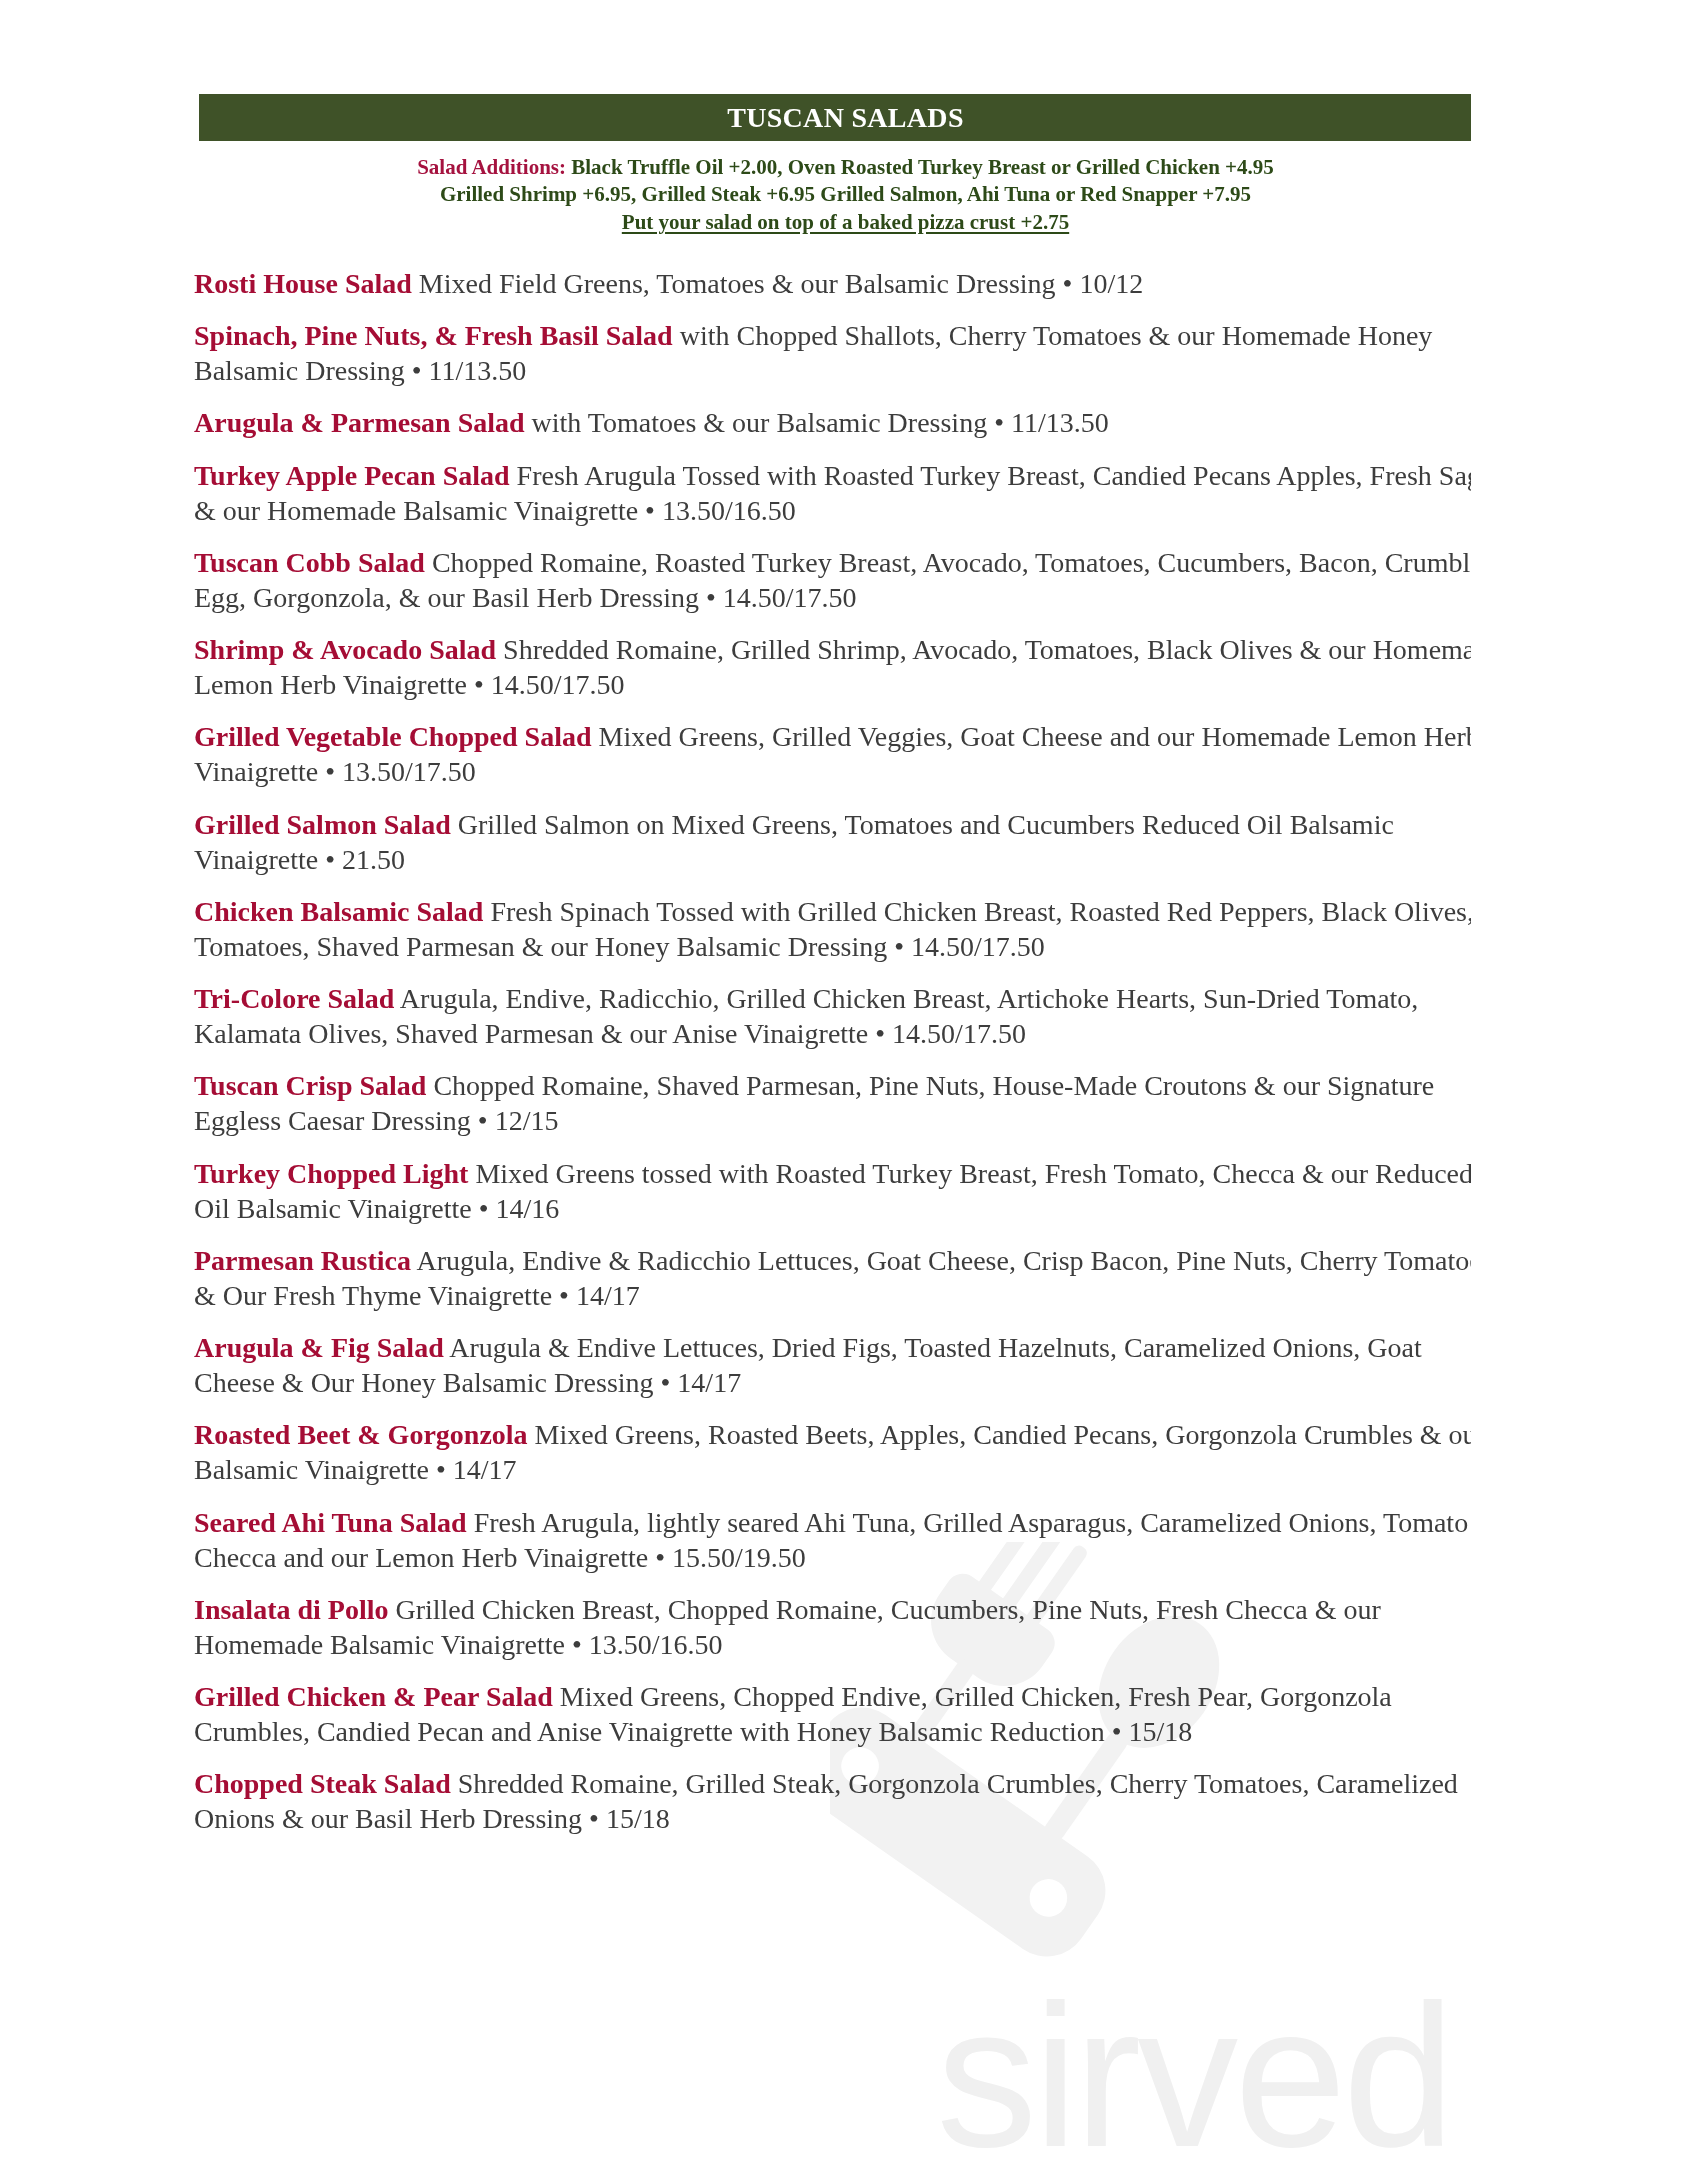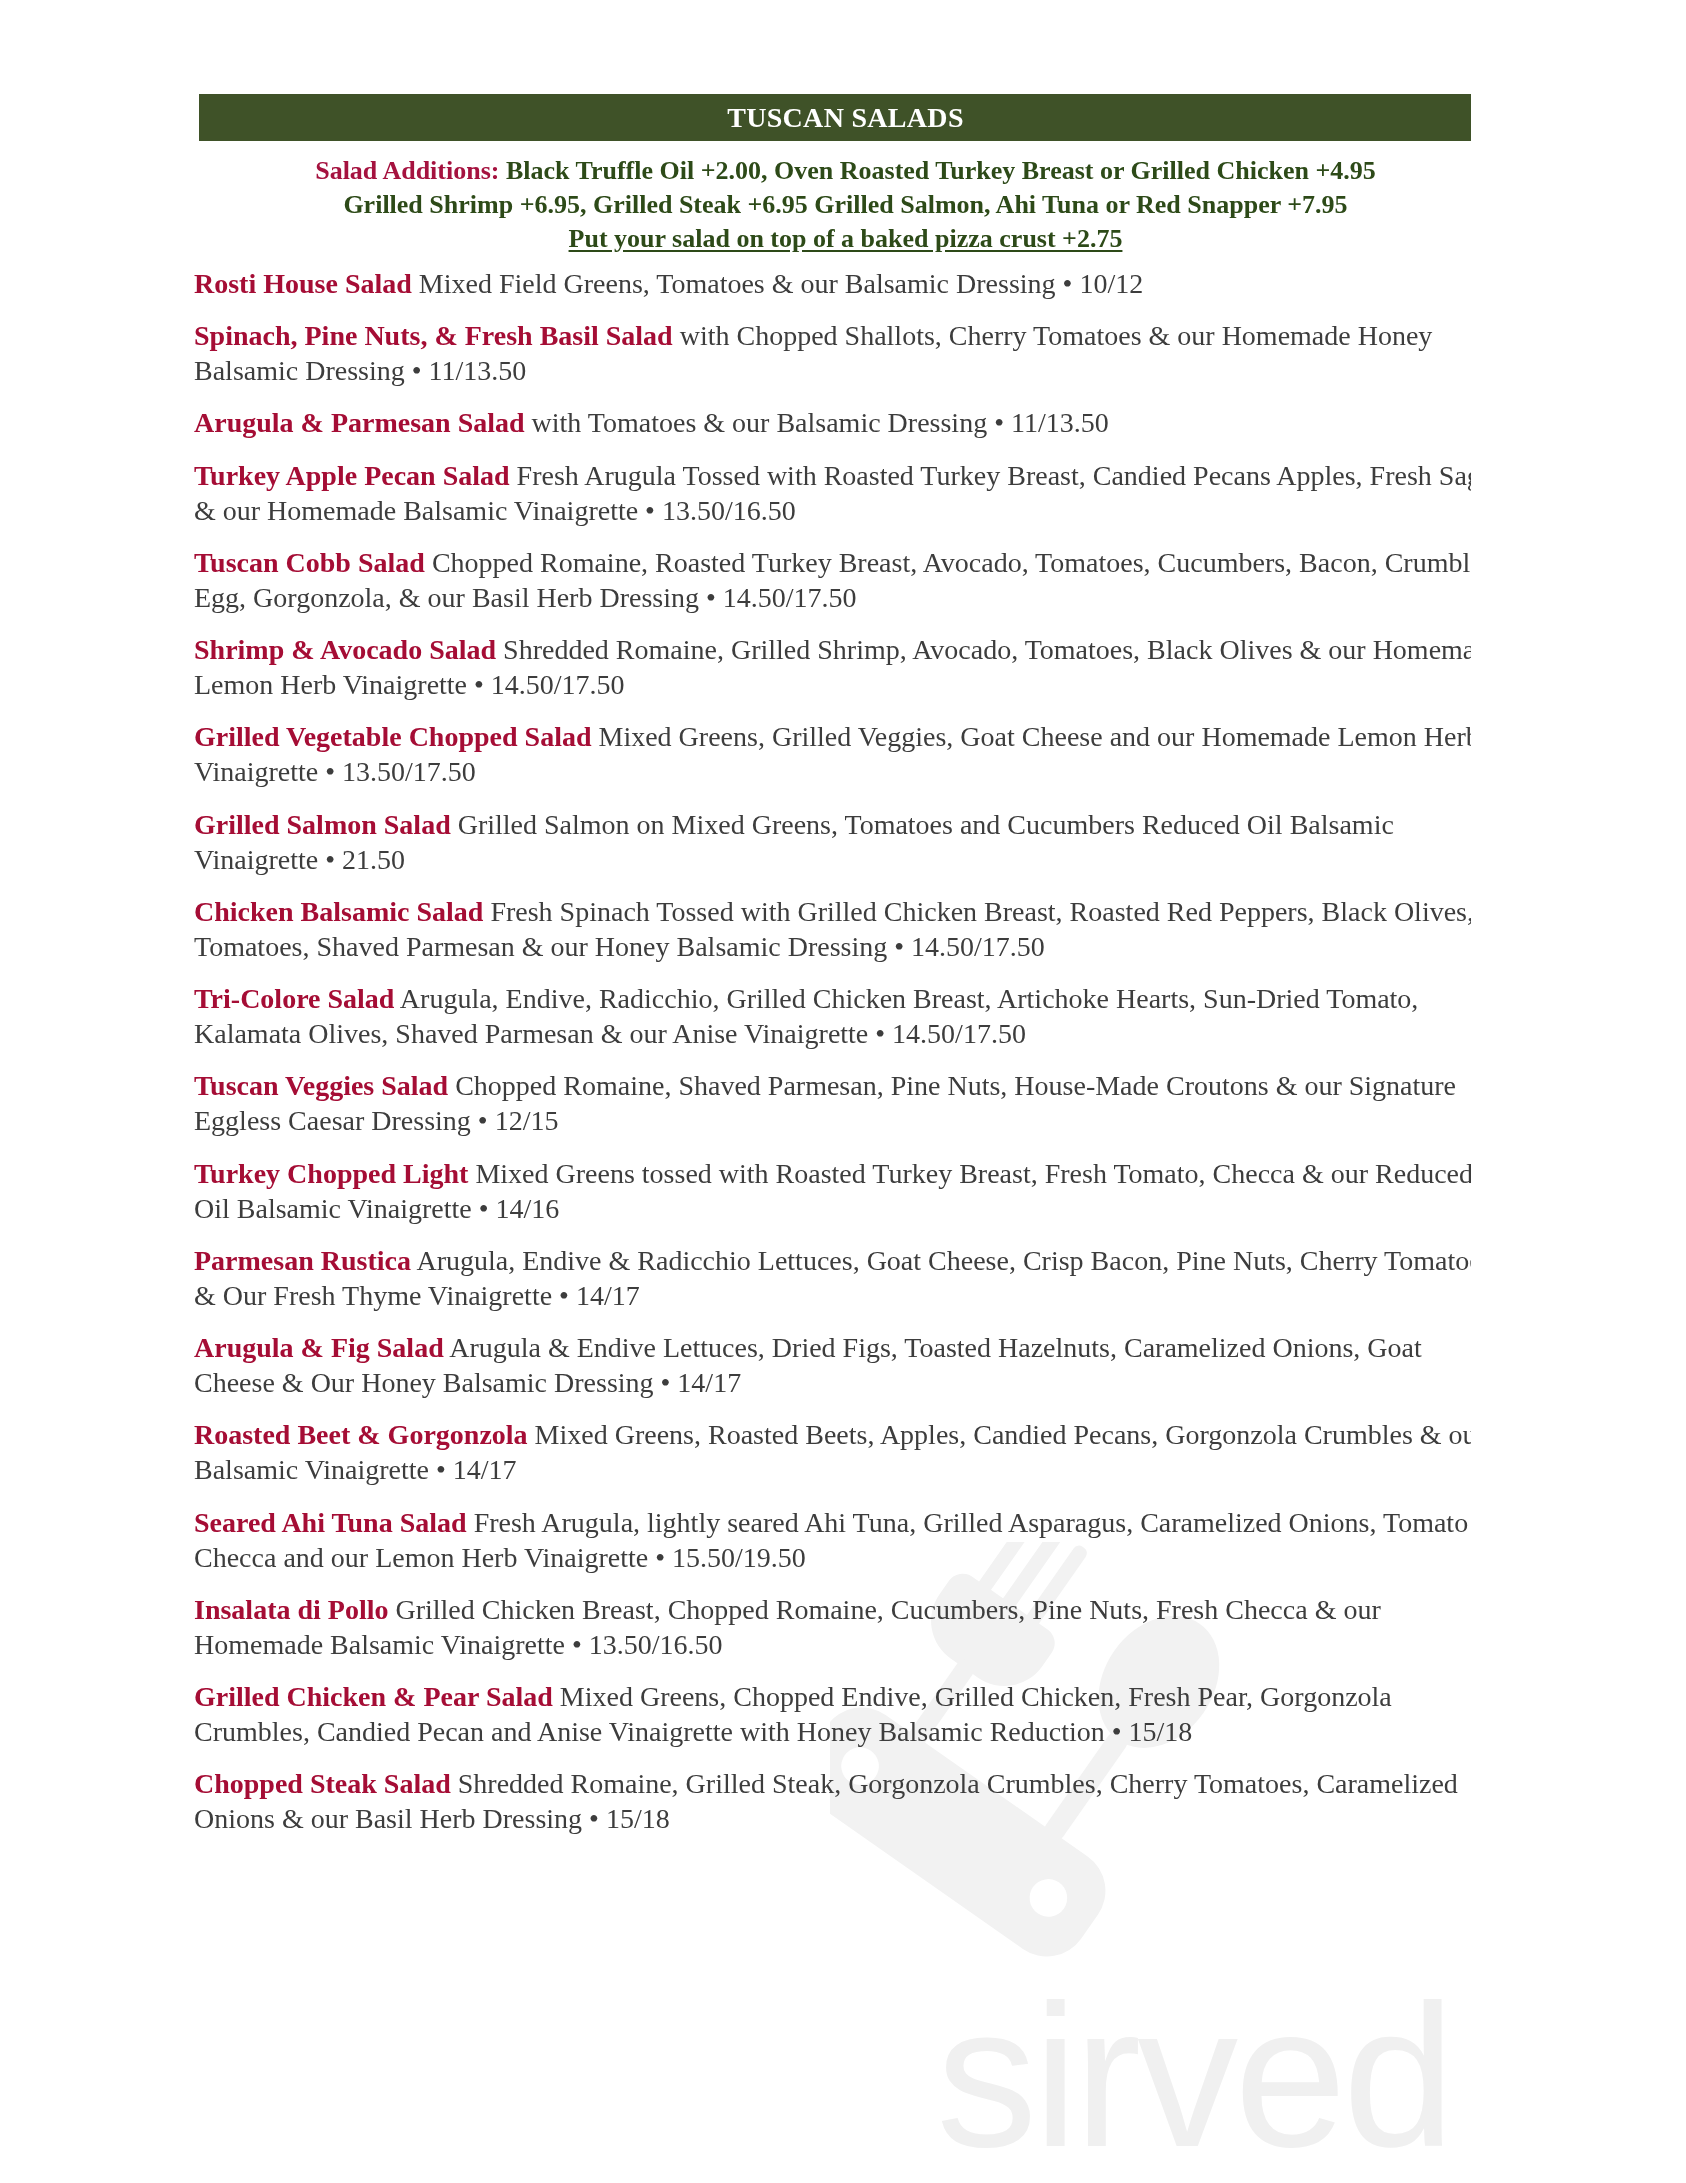--- a/index.html
+++ b/index.html
@@ -65,21 +65,21 @@
   
   .additions {
     position: absolute;
     left: 199px;
     top: 154px;
     width: 1293px;
     text-align: center;
     z-index: 2;
   }
   .additions-line {
-    font-size: 26px;
+    font-size: 21px;
     font-weight: bold;
     color: #2d4a18;
     line-height: 1.30;
     white-space: nowrap;
   }
   .additions-label {
     color: #a5123f;
     font-weight: bold;
   }
   .additions-underline {
@@ -151,21 +151,21 @@
       <div class="menu-item"><span class="item-name">Rosti House Salad</span><span class="item-desc"> Mixed Field Greens, Tomatoes &amp; our Balsamic Dressing • 10/12</span></div>
       <div class="menu-item"><span class="item-name">Spinach, Pine Nuts, &amp; Fresh Basil Salad</span><span class="item-desc"> with Chopped Shallots, Cherry Tomatoes &amp; our Homemade Honey Balsamic Dressing • 11/13.50</span></div>
       <div class="menu-item"><span class="item-name">Arugula &amp; Parmesan Salad</span><span class="item-desc"> with Tomatoes &amp; our Balsamic Dressing • 11/13.50</span></div>
       <div class="menu-item"><span class="item-name">Turkey Apple Pecan Salad</span><span class="item-desc"> Fresh Arugula Tossed with Roasted Turkey Breast, Candied Pecans Apples, Fresh Sage &amp; our Homemade Balsamic Vinaigrette • 13.50/16.50</span></div>
       <div class="menu-item"><span class="item-name">Tuscan Cobb Salad</span><span class="item-desc"> Chopped Romaine, Roasted Turkey Breast, Avocado, Tomatoes, Cucumbers, Bacon, Crumbled Egg, Gorgonzola, &amp; our Basil Herb Dressing • 14.50/17.50</span></div>
       <div class="menu-item"><span class="item-name">Shrimp &amp; Avocado Salad</span><span class="item-desc"> Shredded Romaine, Grilled Shrimp, Avocado, Tomatoes, Black Olives &amp; our Homemade Lemon Herb Vinaigrette • 14.50/17.50</span></div>
       <div class="menu-item"><span class="item-name">Grilled Vegetable Chopped Salad</span><span class="item-desc"> Mixed Greens, Grilled Veggies, Goat Cheese and our Homemade Lemon Herb Vinaigrette • 13.50/17.50</span></div>
       <div class="menu-item"><span class="item-name">Grilled Salmon Salad</span><span class="item-desc"> Grilled Salmon on Mixed Greens, Tomatoes and Cucumbers Reduced Oil Balsamic Vinaigrette • 21.50</span></div>
       <div class="menu-item"><span class="item-name">Chicken Balsamic Salad</span><span class="item-desc"> Fresh Spinach Tossed with Grilled Chicken Breast, Roasted Red Peppers, Black Olives, Tomatoes, Shaved Parmesan &amp; our Honey Balsamic Dressing • 14.50/17.50</span></div>
       <div class="menu-item"><span class="item-name">Tri-Colore Salad</span><span class="item-desc"> Arugula, Endive, Radicchio, Grilled Chicken Breast, Artichoke Hearts, Sun-Dried Tomato, Kalamata Olives, Shaved Parmesan &amp; our Anise Vinaigrette • 14.50/17.50</span></div>
-      <div class="menu-item"><span class="item-name">Tuscan Veggies Salad</span><span class="item-desc"> Chopped Romaine, Shaved Parmesan, Pine Nuts, House-Made Croutons &amp; our Signature Eggless Caesar Dressing • 12/15</span></div>
+      <div class="menu-item"><span class="item-name">Tuscan Crisp Salad</span><span class="item-desc"> Chopped Romaine, Shaved Parmesan, Pine Nuts, House-Made Croutons &amp; our Signature Eggless Caesar Dressing • 12/15</span></div>
       <div class="menu-item"><span class="item-name">Turkey Chopped Light</span><span class="item-desc"> Mixed Greens tossed with Roasted Turkey Breast, Fresh Tomato, Checca &amp; our Reduced Oil Balsamic Vinaigrette • 14/16</span></div>
       <div class="menu-item"><span class="item-name">Parmesan Rustica</span><span class="item-desc"> Arugula, Endive &amp; Radicchio Lettuces, Goat Cheese, Crisp Bacon, Pine Nuts, Cherry Tomatoes &amp; Our Fresh Thyme Vinaigrette • 14/17</span></div>
       <div class="menu-item"><span class="item-name">Arugula &amp; Fig Salad</span><span class="item-desc"> Arugula &amp; Endive Lettuces, Dried Figs, Toasted Hazelnuts, Caramelized Onions, Goat Cheese &amp; Our Honey Balsamic Dressing • 14/17</span></div>
       <div class="menu-item"><span class="item-name">Roasted Beet &amp; Gorgonzola</span><span class="item-desc"> Mixed Greens, Roasted Beets, Apples, Candied Pecans, Gorgonzola Crumbles &amp; our Balsamic Vinaigrette • 14/17</span></div>
       <div class="menu-item"><span class="item-name">Seared Ahi Tuna Salad</span><span class="item-desc"> Fresh Arugula, lightly seared Ahi Tuna, Grilled Asparagus, Caramelized Onions, Tomato Checca and our Lemon Herb Vinaigrette • 15.50/19.50</span></div>
       <div class="menu-item"><span class="item-name">Insalata di Pollo</span><span class="item-desc"> Grilled Chicken Breast, Chopped Romaine, Cucumbers, Pine Nuts, Fresh Checca &amp; our Homemade Balsamic Vinaigrette • 13.50/16.50</span></div>
       <div class="menu-item"><span class="item-name">Grilled Chicken &amp; Pear Salad</span><span class="item-desc"> Mixed Greens, Chopped Endive, Grilled Chicken, Fresh Pear, Gorgonzola Crumbles, Candied Pecan and Anise Vinaigrette with Honey Balsamic Reduction • 15/18</span></div>
       <div class="menu-item"><span class="item-name">Chopped Steak Salad</span><span class="item-desc"> Shredded Romaine, Grilled Steak, Gorgonzola Crumbles, Cherry Tomatoes, Caramelized Onions &amp; our Basil Herb Dressing • 15/18</span></div>
     </div>
 

